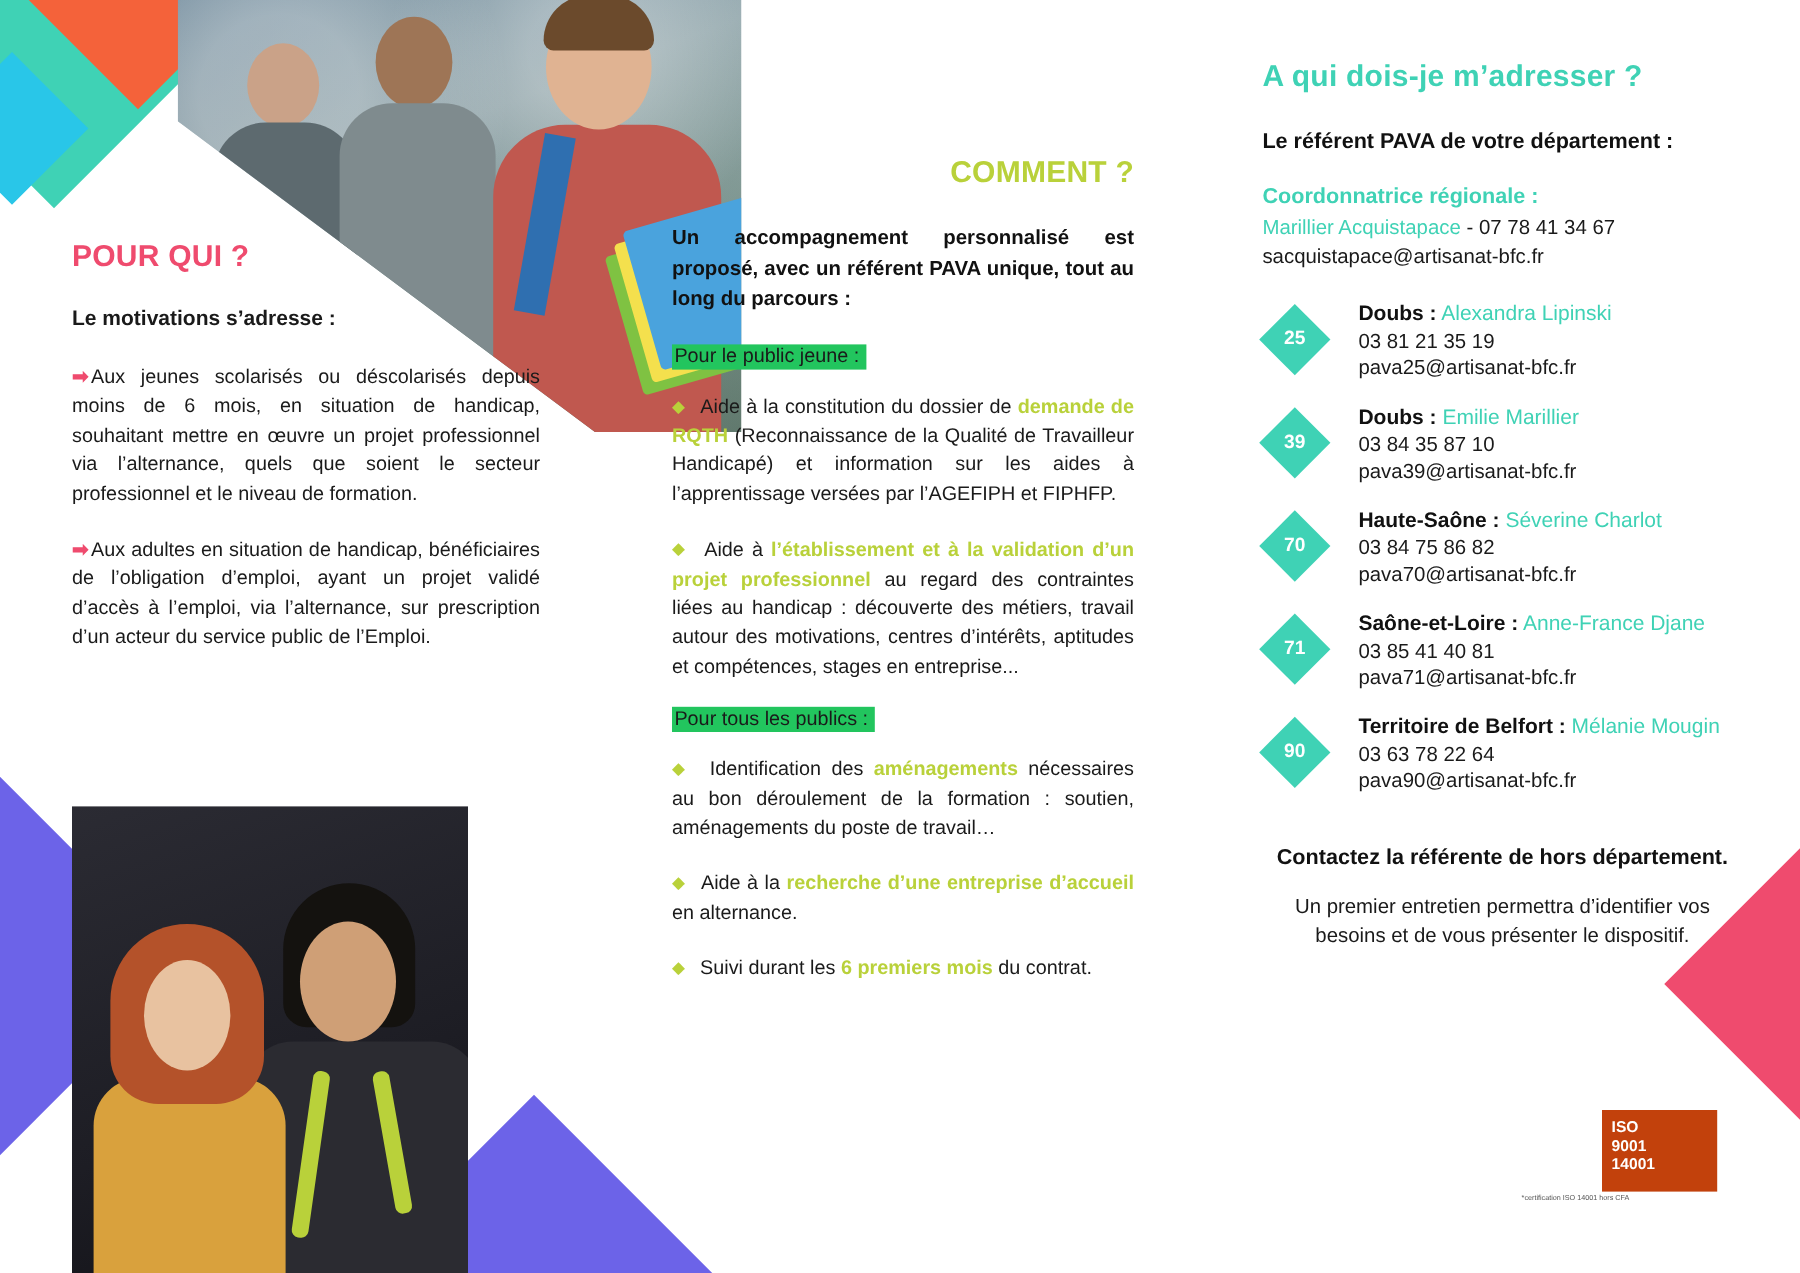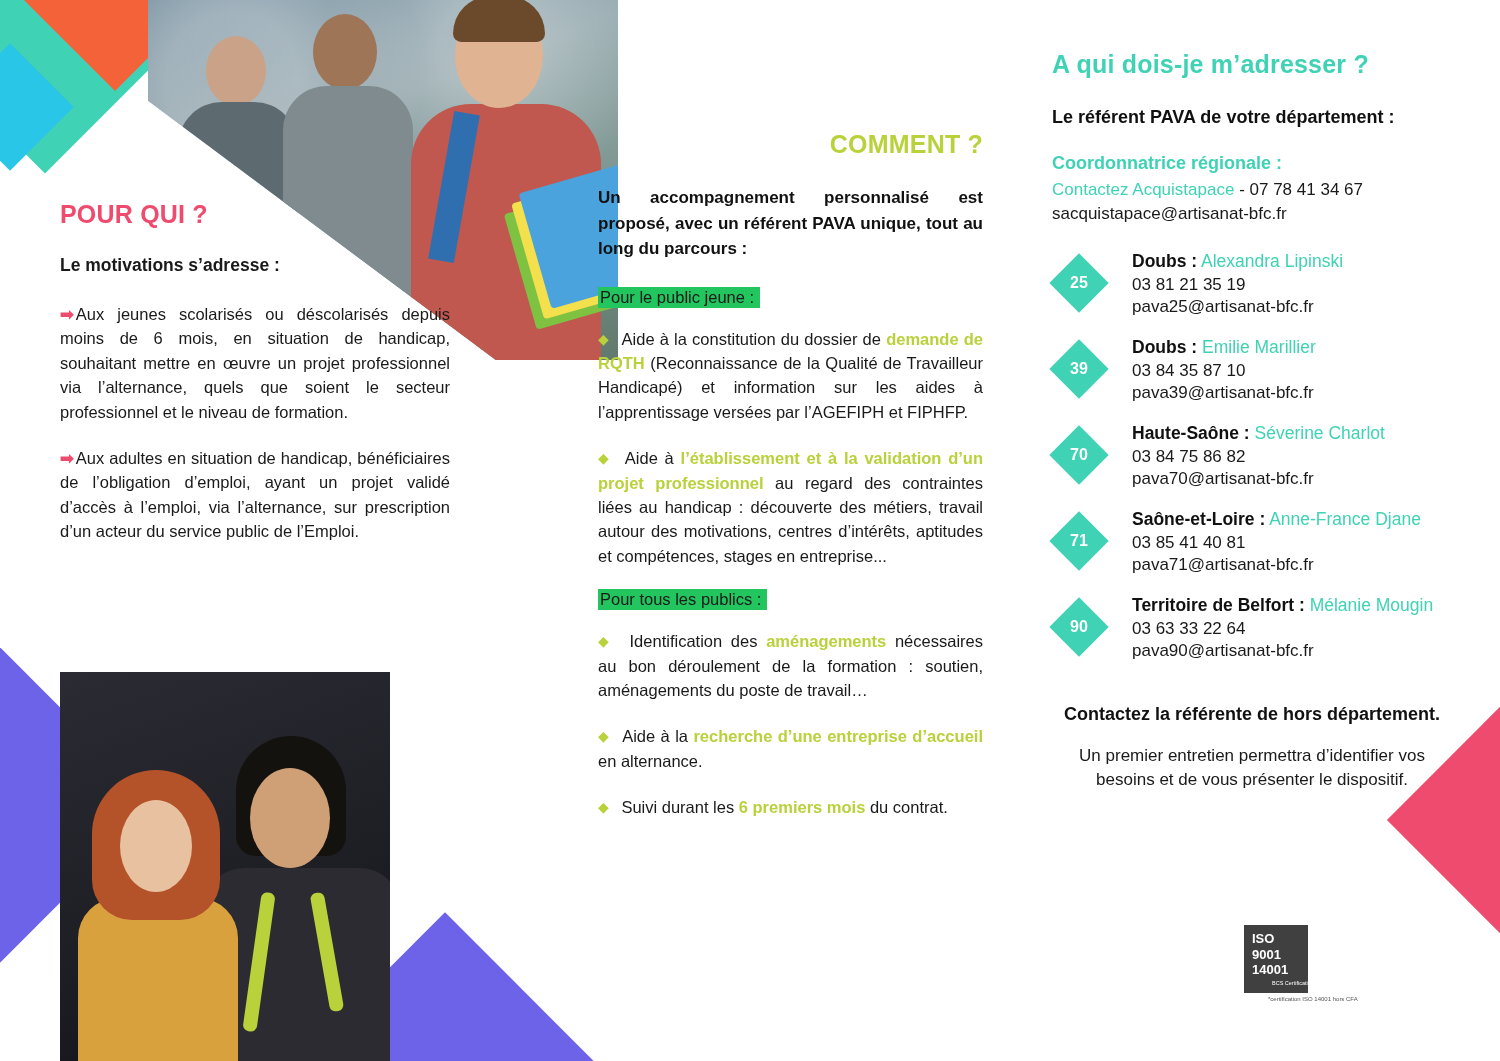--- a/index.html
+++ b/index.html
@@ -111,21 +111,21 @@
   .pb-fig-right .hair { position: absolute; left: 36px; top: -6px; width: 110px; height: 120px; background: #14120f; border-radius: 56px 56px 20px 20px; }
   .pb-fig-right .face { position: absolute; left: 50px; top: 26px; width: 80px; height: 100px; background: #cf9f76; border-radius: 50%; }
   .pb-fig-right .body { position: absolute; left: 4px; top: 126px; width: 196px; height: 210px; background: #2b2b31; border-radius: 40px 40px 0 0; }
   .pb-fig-right .tape { position: absolute; left: 52px; top: 150px; width: 14px; height: 140px; background: #b9d13a; transform: rotate(8deg); border-radius: 6px; }
   .pb-fig-right .tape2 { position: absolute; left: 120px; top: 150px; width: 14px; height: 120px; background: #b9d13a; transform: rotate(-10deg); border-radius: 6px; }
 
   
   .col { position: absolute; }
 
   .col-left  { left: 60px; top: 200px; width: 390px; }
-  .col-mid   { left: 560px; top: 130px; width: 385px; margin-left: 38px; }
+  .col-mid   { left: 560px; top: 130px; width: 385px; }
   .col-right { left: 1052px; top: 50px; width: 400px; }
 
   h1.section-title {
     margin: 0 0 26px 0;
     font-size: 25px;
     font-weight: bold;
     color: #ef4b6e;
     letter-spacing: 0.2px;
   }
   h1.section-title.green { color: #b9d13a; text-align: right; }
@@ -233,23 +233,23 @@
   .contact-sub {
     margin-top: 12px;
     text-align: center;
     font-size: 17px;
     color: #1a1a1a;
     line-height: 1.4;
   }
 
   .iso-badge {
     position: absolute;
-    left: 1244px; top: 925px;
-    width: 64px; height: 68px;
-    background: #404040;
+    left: 1335px; top: 925px;
+    width: 96px; height: 68px;
+    background: #c2410c;
     color: #fff;
     font-size: 13px;
     font-weight: bold;
     line-height: 1.2;
     padding: 6px 0 0 8px;
     box-sizing: border-box;
   }
   .iso-caption {
     position: absolute;
     left: 1268px; top: 995px;
@@ -370,21 +370,21 @@
       <span>du contrat.</span>
     </p>
   </div>
 
   <div class="col col-right">
     <h1 class="section-title teal">A qui dois-je m’adresser ?</h1>
     <p class="ref-intro">Le référent PAVA de votre département :</p>
 
     <p class="coord-title">Coordonnatrice régionale :</p>
     <p class="coord-line">
-      <span class="coord-name">Contactez Acquistapace</span>
+      <span class="coord-name">Marillier Acquistapace</span>
       <span>- 07 78 41 34 67</span>
     </p>
     <p class="coord-mail">sacquistapace@artisanat-bfc.fr</p>
 
     <div class="dept">
       <div class="dept-badge">
           <span>25</span>
         </div>
       <p class="dept-head">
         <span class="dept-label">Doubs :</span>
@@ -431,21 +431,21 @@
     </div>
 
     <div class="dept">
       <div class="dept-badge">
           <span>90</span>
         </div>
       <p class="dept-head">
         <span class="dept-label">Territoire de Belfort :</span>
         <span class="dept-person">Mélanie Mougin</span>
       </p>
-      <p class="dept-phone">03 63 33 22 64</p>
+      <p class="dept-phone">03 63 78 22 64</p>
       <p class="dept-mail">pava90@artisanat-bfc.fr</p>
     </div>
 
     <p class="contact-cta">Contactez la référente de hors département.</p>
     <p class="contact-sub">Un premier entretien permettra d’identifier vos  besoins et de vous présenter le dispositif.</p>
   </div>
 
   <div class="iso-badge">
     <div>ISO</div>
     <div>9001</div>

